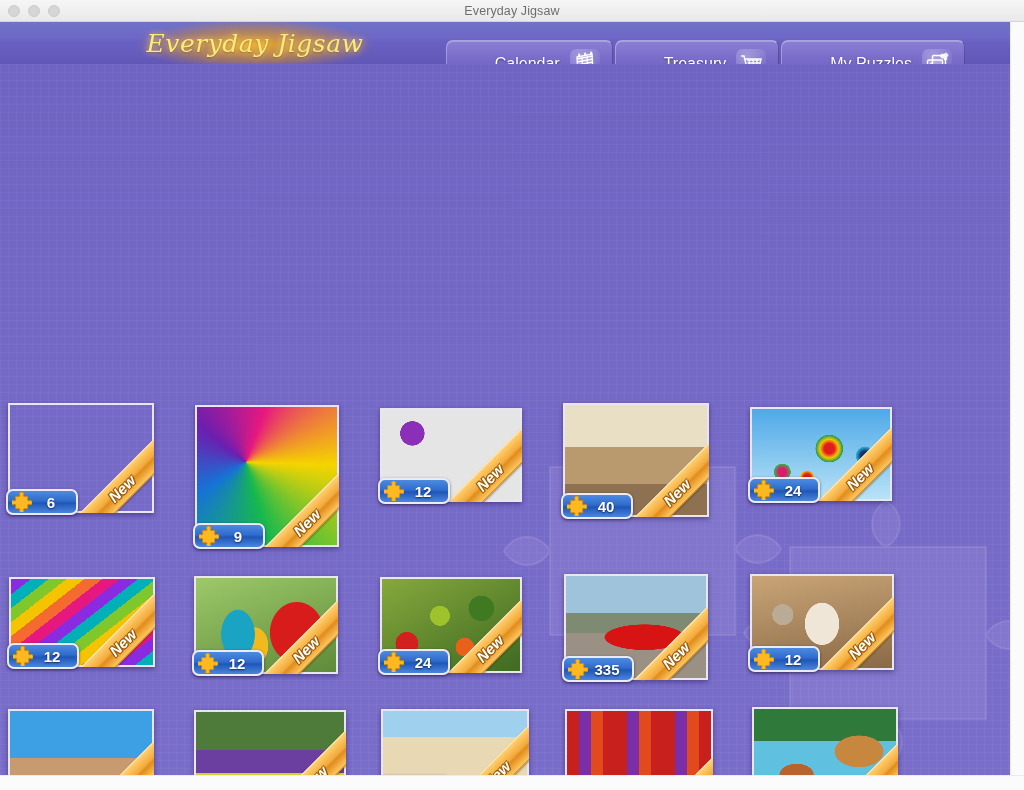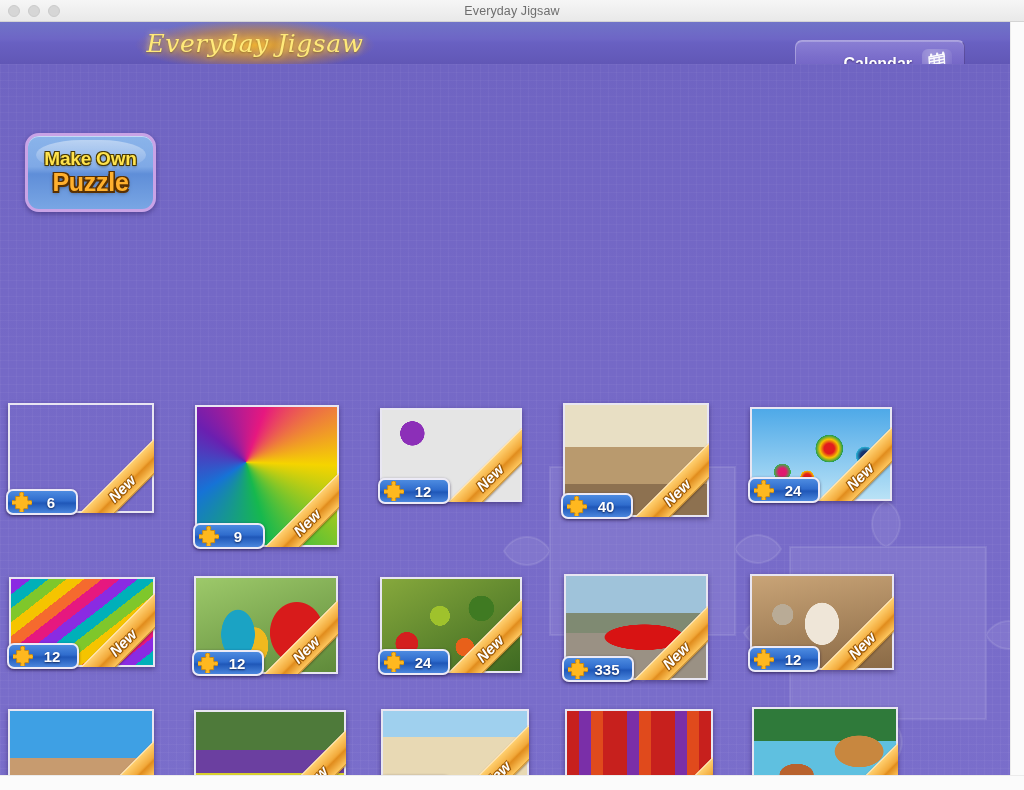--- a/index.html
+++ b/index.html
@@ -126,21 +126,21 @@
     border-top-right-radius: 7px;
     border-left: 1px solid rgba(255,255,255,0.30);
     border-right: 1px solid rgba(40,25,90,0.40);
     border-top: 1px solid rgba(255,255,255,0.38);
     box-shadow: inset 0 1px 0 rgba(255,255,255,0.25);
     margin-left: 2px;
   }
   .nav-btn:first-child { margin-left: 0; }
   .nav-label {
     font-size: 16px;
-    font-weight: bold;
+    font-weight: normal;
     color: #ffffff;
     text-shadow: 0 1px 2px rgba(35,20,80,0.65);
     white-space: nowrap;
     margin-left: 28px;
   }
   .nav-icon {
     width: 30px; height: 30px;
     border-radius: 6px;
     background: radial-gradient(circle at 35% 28%, rgba(255,255,255,0.30), rgba(255,255,255,0.06) 70%);
     display: flex;
@@ -382,45 +382,75 @@
               </g>
               <g fill="#ffffff" opacity="0.9">
                 <rect x="6" y="2.4" width="2.2" height="3.6" rx="1"></rect>
                 <rect x="12" y="1.4" width="2.2" height="3.6" rx="1"></rect>
                 <rect x="18" y="0.6" width="2.2" height="3.6" rx="1"></rect>
               </g>
             </svg>
           </span>
         </div>
 
-
+        <div class="nav-btn">
+          <span class="nav-label">Treasury</span>
+          <span class="nav-icon">
+            <svg width="26" height="26" viewBox="0 0 26 26">
+              <g stroke="#ffffff" stroke-width="1.5" fill="none" opacity="0.95">
+                <path d="M3 5 L6 5 L9 17 L21 17 L23 8 L7 8"></path>
+                <path d="M9 9 L21.6 9"></path>
+                  <path d="M9.6 12 L22 12"></path>
+                  <path d="M10.4 15 L21.4 15"></path>
+                <path d="M11 8 L12 17"></path>
+                  <path d="M15 8 L15.6 17"></path>
+                  <path d="M19 8 L18.8 17"></path>
+              </g>
+              <circle cx="11" cy="21" r="2" fill="#ffffff" opacity="0.95"></circle>
+              <circle cx="19" cy="21" r="2" fill="#ffffff" opacity="0.95"></circle>
+            </svg>
+          </span>
+        </div>
+
+        <div class="nav-btn">
+          <span class="nav-label">My Puzzles</span>
+          <span class="nav-icon">
+            <svg width="26" height="26" viewBox="0 0 26 26">
+              <g stroke="#ffffff" stroke-width="1.4" fill="rgba(255,255,255,0.2)">
+                <rect x="3.5" y="9" width="15" height="12" rx="1.2"></rect>
+                <rect x="8.5" y="4.5" width="13" height="10" rx="1.2" fill="rgba(255,255,255,0.10)"></rect>
+              </g>
+              <g fill="#ffffff" opacity="0.9">
+                <circle cx="7.5" cy="13" r="1.6"></circle>
+                <path d="M4.5 20 L9 14.5 L12.5 18.5 L15 16 L17.5 20 Z"></path>
+              </g>
+              <path d="M20 3.5 a2 2 0 1 1 2.4 2.6 l0.6 2.2 -2.6 0.7 -0.7 -2.4 a2 2 0 1 1 -0.6 -3.4 z" fill="rgba(255,255,255,0.85)" stroke="#ffffff" stroke-width="0.8"></path>
+            </svg>
+          </span>
+        </div>
 
       </div>
     </div>
 
     <div class="canvas">
       <div class="canvas-grid"></div>
 
       <svg class="watermark" viewBox="0 0 560 440">
         <g fill="rgba(255,255,255,0.075)" stroke="rgba(255,255,255,0.10)" stroke-width="2">
           <path d="M60 120 h90 a26 26 0 0 1 0 -46 a26 26 0 0 1 0 46 h95 v82
                    a26 26 0 0 0 46 0 a26 26 0 0 0 -46 0 v86 h-92
                    a26 26 0 0 1 0 46 a26 26 0 0 1 0 -46 h-93 v-84
                    a26 26 0 0 0 -46 0 a26 26 0 0 0 46 0 z"></path>
           <path d="M300 200 h96 a26 26 0 0 1 0 -46 a26 26 0 0 1 0 46 h100 v88
                    a26 26 0 0 0 46 0 a26 26 0 0 0 -46 0 v84 h-98
                    a26 26 0 0 1 0 46 a26 26 0 0 1 0 -46 h-98 v-86
                    a26 26 0 0 0 -46 0 a26 26 0 0 0 46 0 z"></path>
         </g>
       </svg>
 
-      <div class="make-own">
-        <span class="mo-line1">Make Own</span>
-        <span class="mo-line2">Puzzle</span>
-      </div>
 
       <div class="grid" id="puzzle-grid">
           <div class="tile" style="left: 8px; top: 339px; width: 146px; height: 110px;">
             <div class="tile-img">
               <div class="layers" style="background-size: cover;"></div>
             </div>
             <div class="ribbon">
               <div class="ribbon-band">
                 <span class="ribbon-text">New</span>
               </div>

